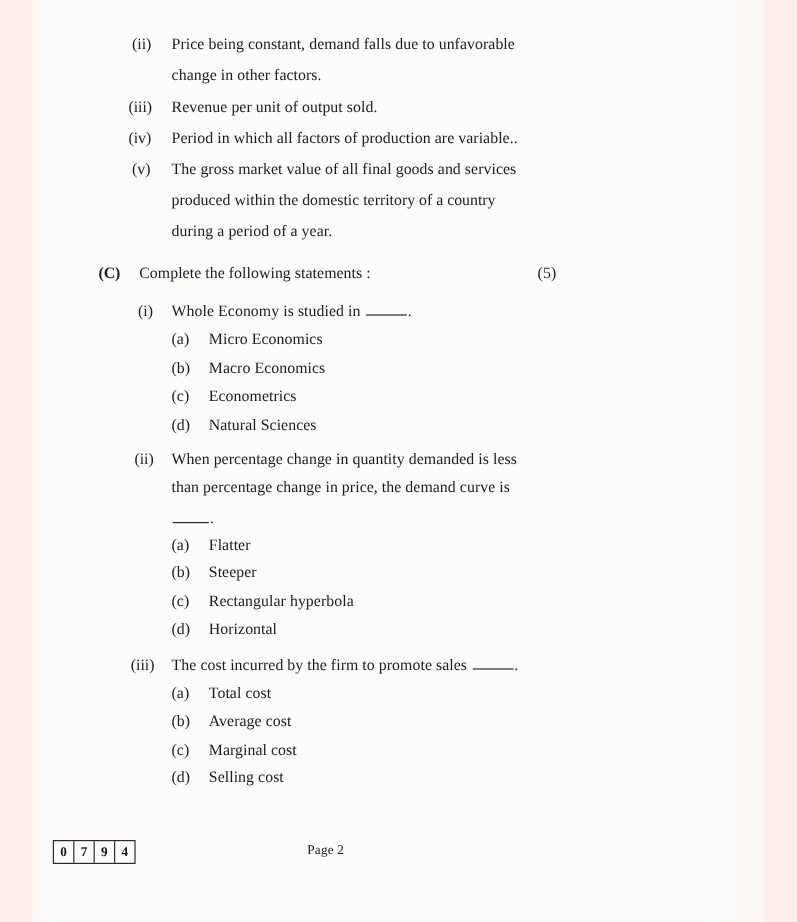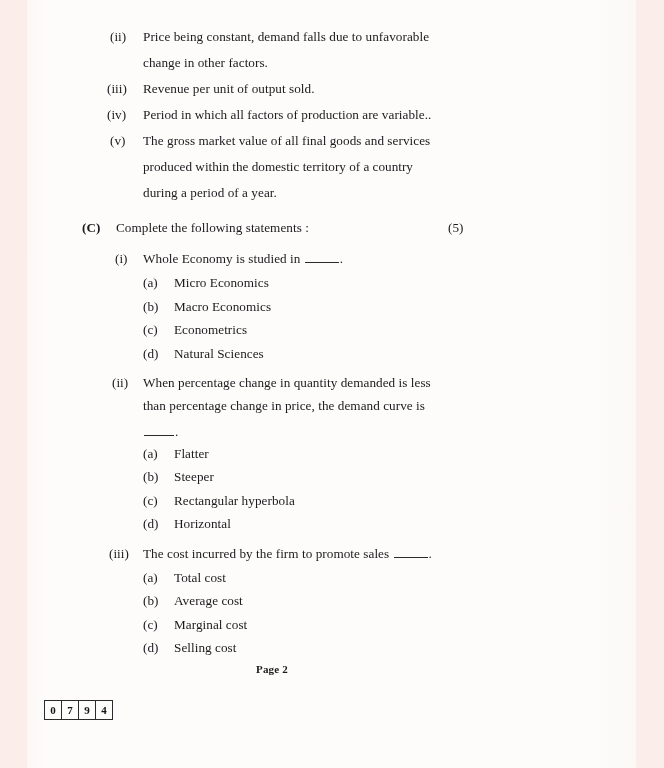--- a/index.html
+++ b/index.html
@@ -115,23 +115,23 @@
     align-items: center;
     justify-content: center;
     color: #141416;
   }
   #code-boxes .cell:last-child {
     border-right: none;
   }
   #page-label {
     position: absolute;
     left: 256px;
-    top: 663px;
+    top: 703px;
     font-size: 11px;
-    font-weight: bold;
+    font-weight: normal;
     color: #1a1a1c;
     font-family: "Liberation Serif", serif;
     letter-spacing: 0.2px;
   }
 </style>
 </head>
 <body>
 
 <div id="scan">
   <div id="paper">

